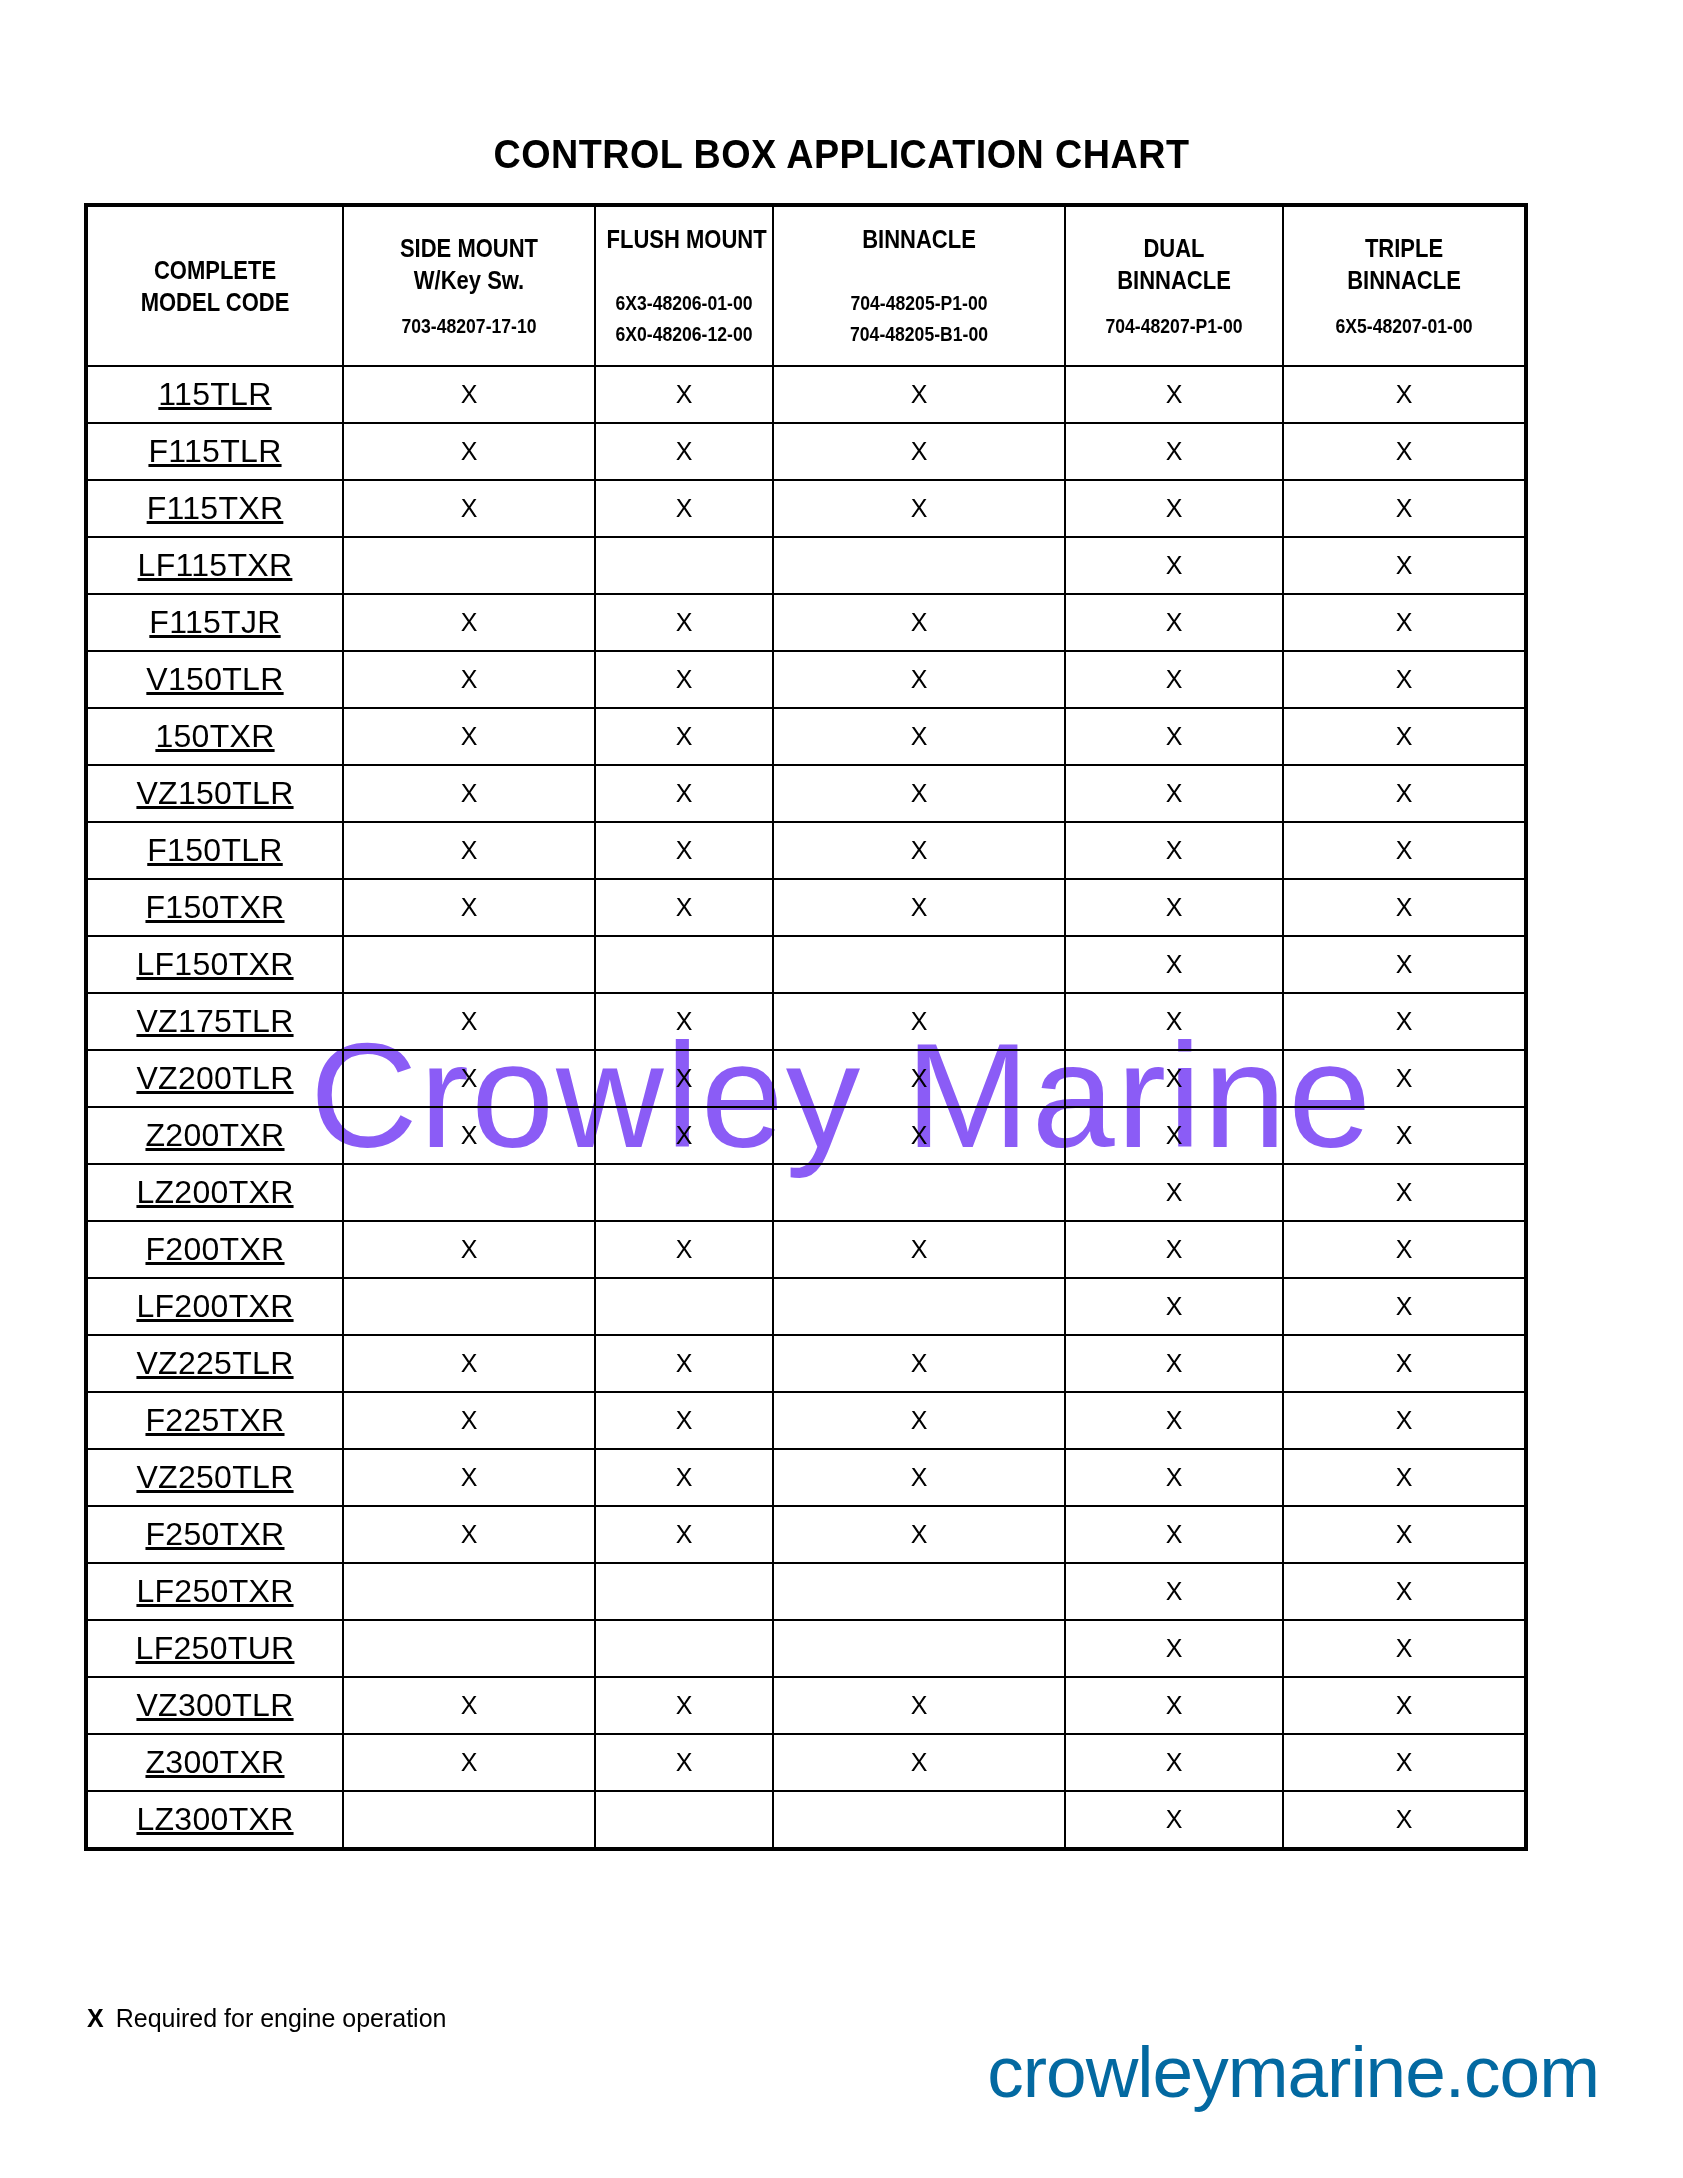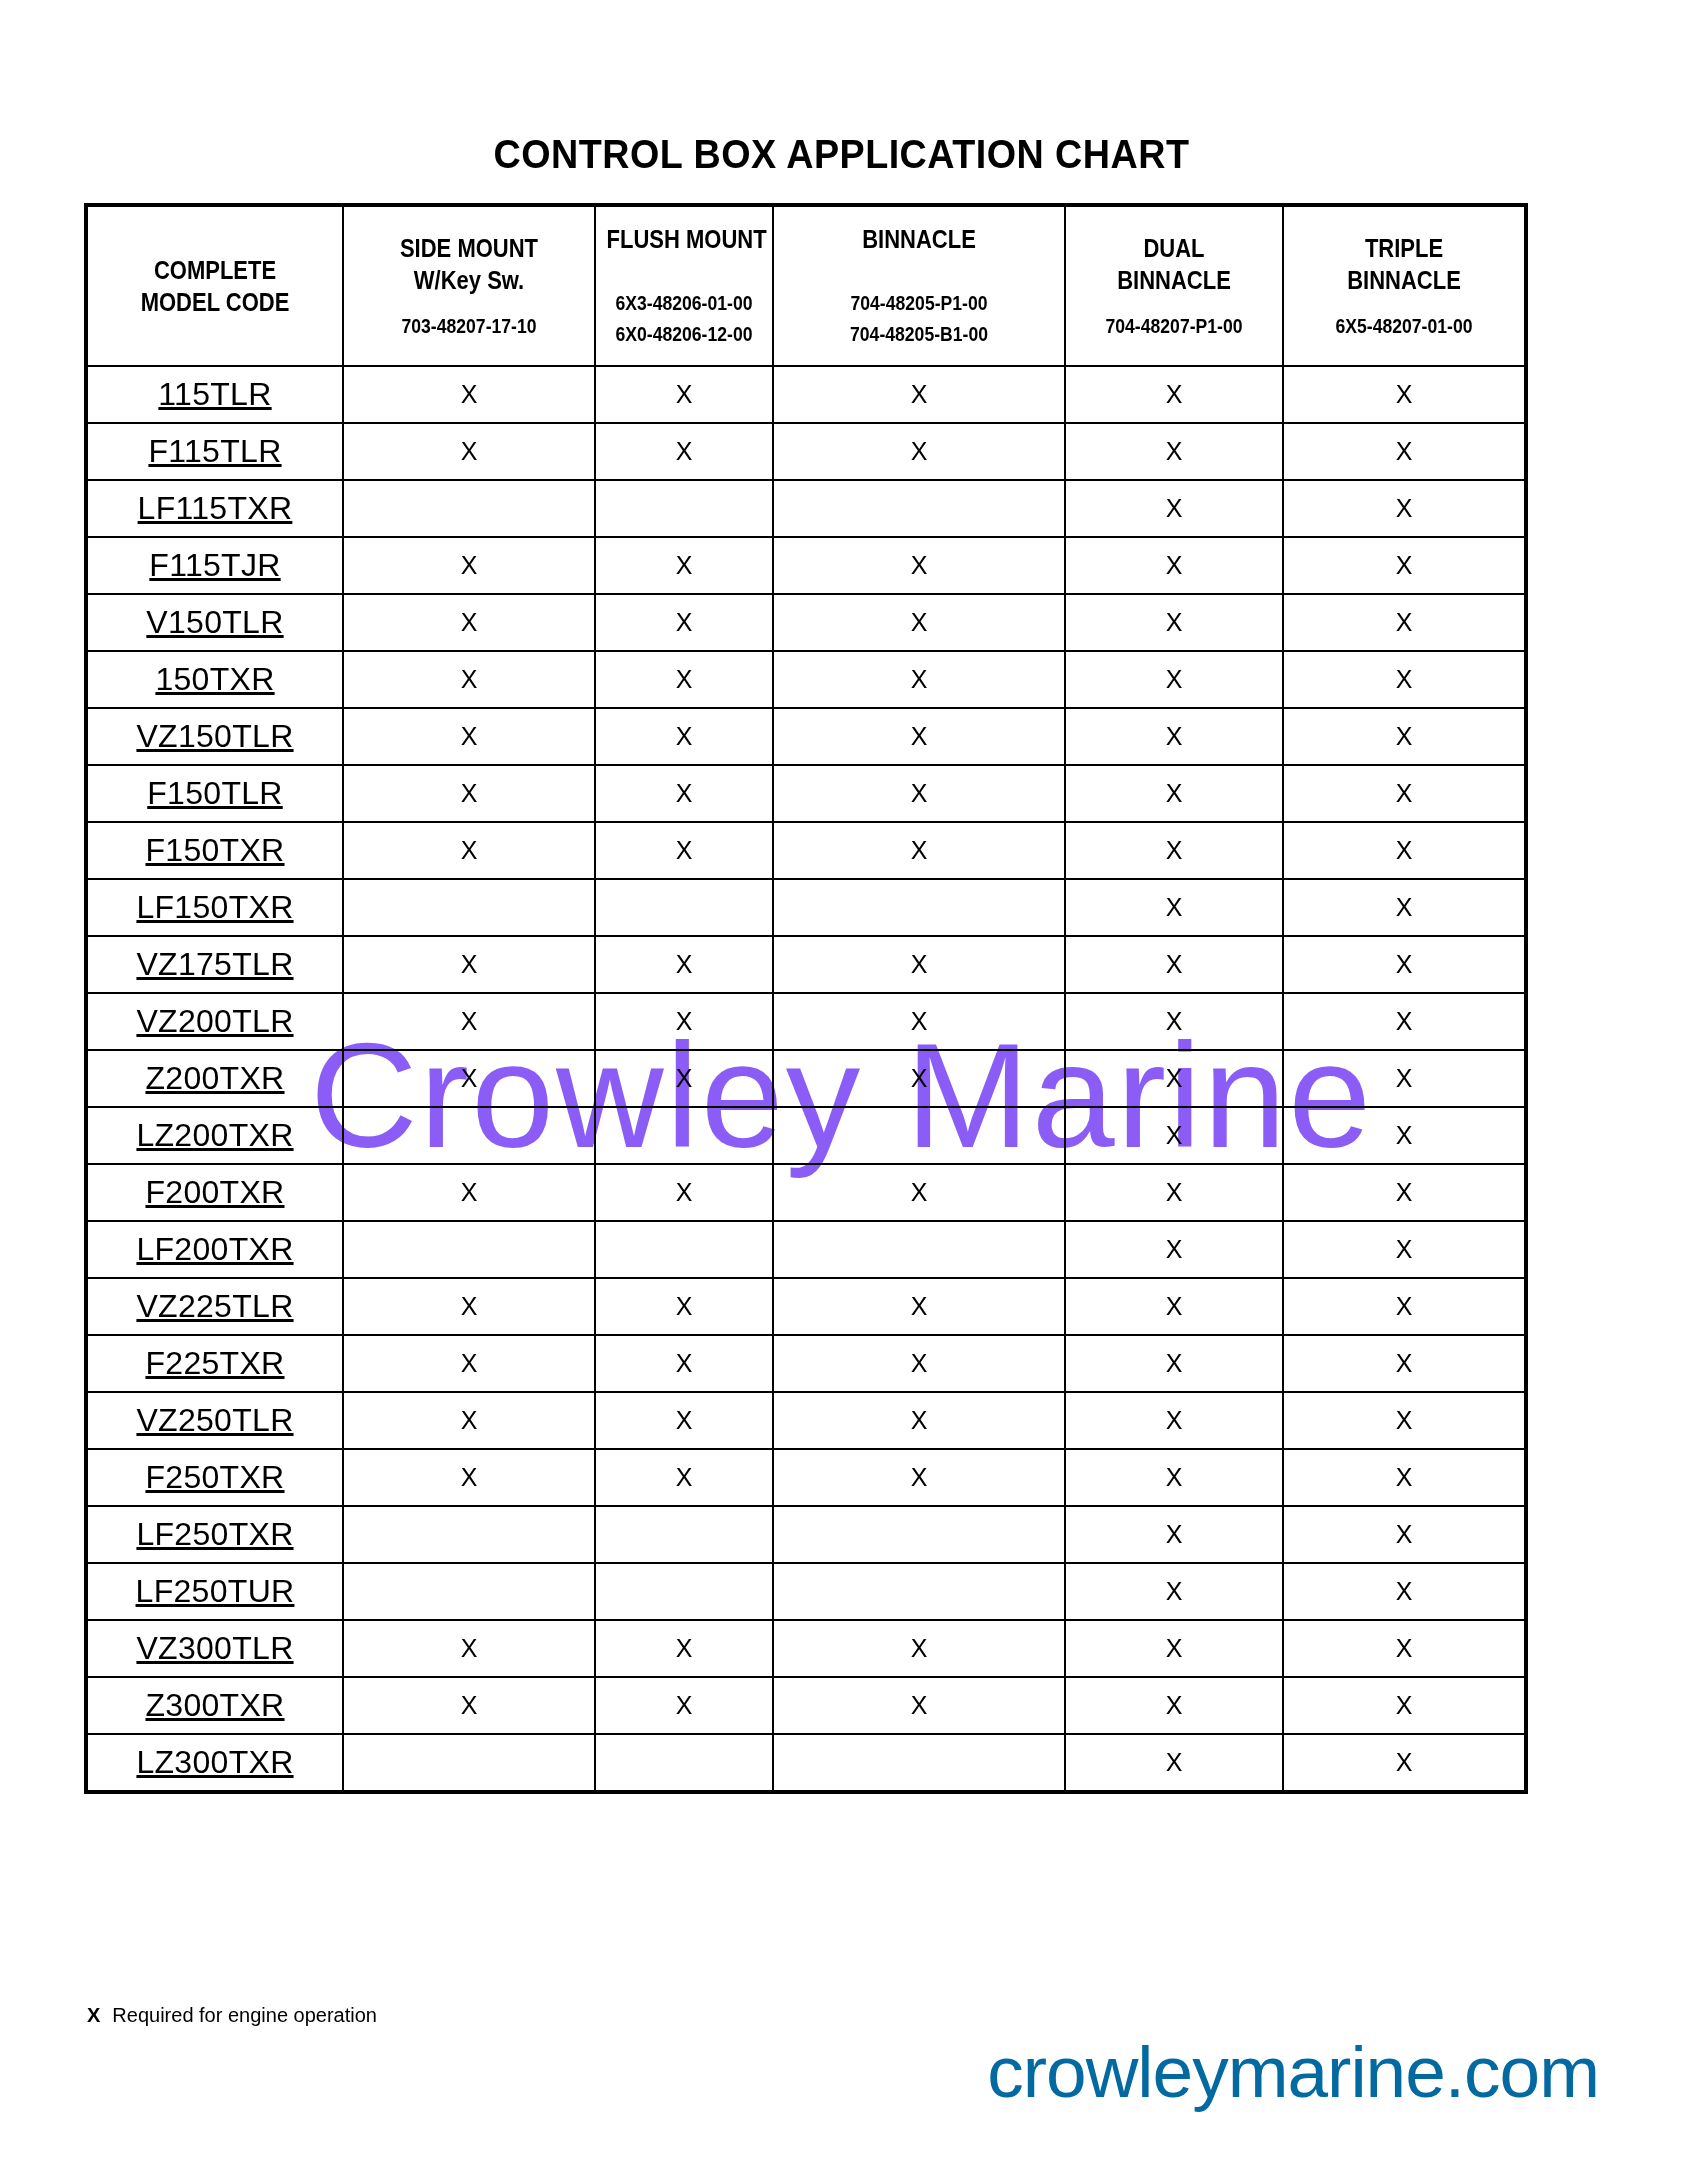--- a/index.html
+++ b/index.html
@@ -109,21 +109,21 @@
     height:55px;
     text-align:center;
     font-size:25px;
     font-weight:400;
   }
 
   
   .footnote{
     position:absolute;
     left:87px;top:2004px;
-    font-size:20px;
+    font-size:25px;
     white-space:nowrap;
     z-index:2;
   }
   .footnote .xm{font-weight:bold;margin-right:12px;}
 
   .brand{
     position:absolute;
     right:84px;top:2030px;
     font-size:73px;
     font-weight:400;
@@ -199,20 +199,28 @@
           </tr>
           <tr>
             <td class="model">F115TLR</td>
             <td class="mark">X</td>
             <td class="mark">X</td>
             <td class="mark">X</td>
             <td class="mark">X</td>
             <td class="mark">X</td>
           </tr>
           <tr>
+            <td class="model">F115TXR</td>
+            <td class="mark">X</td>
+            <td class="mark">X</td>
+            <td class="mark">X</td>
+            <td class="mark">X</td>
+            <td class="mark">X</td>
+          </tr>
+          <tr>
             <td class="model">LF115TXR</td>
             <td class="mark"></td>
             <td class="mark"></td>
             <td class="mark"></td>
             <td class="mark">X</td>
             <td class="mark">X</td>
           </tr>
           <tr>
             <td class="model">F115TJR</td>
             <td class="mark">X</td>

